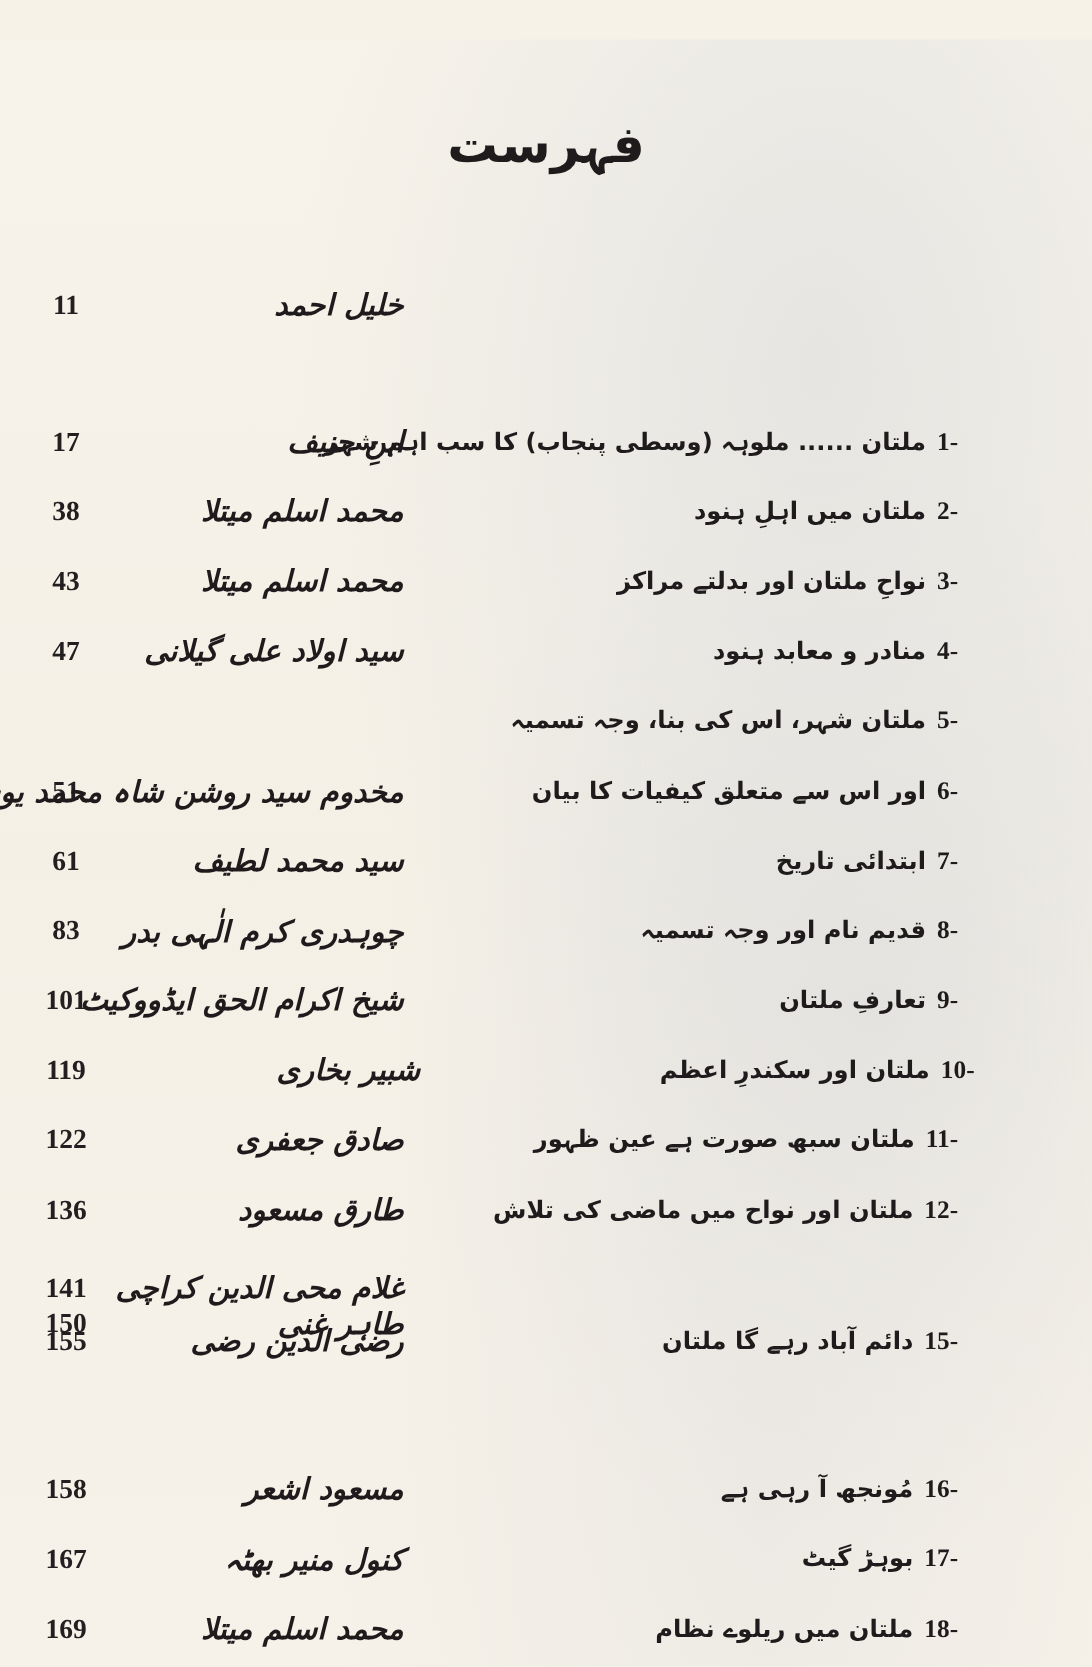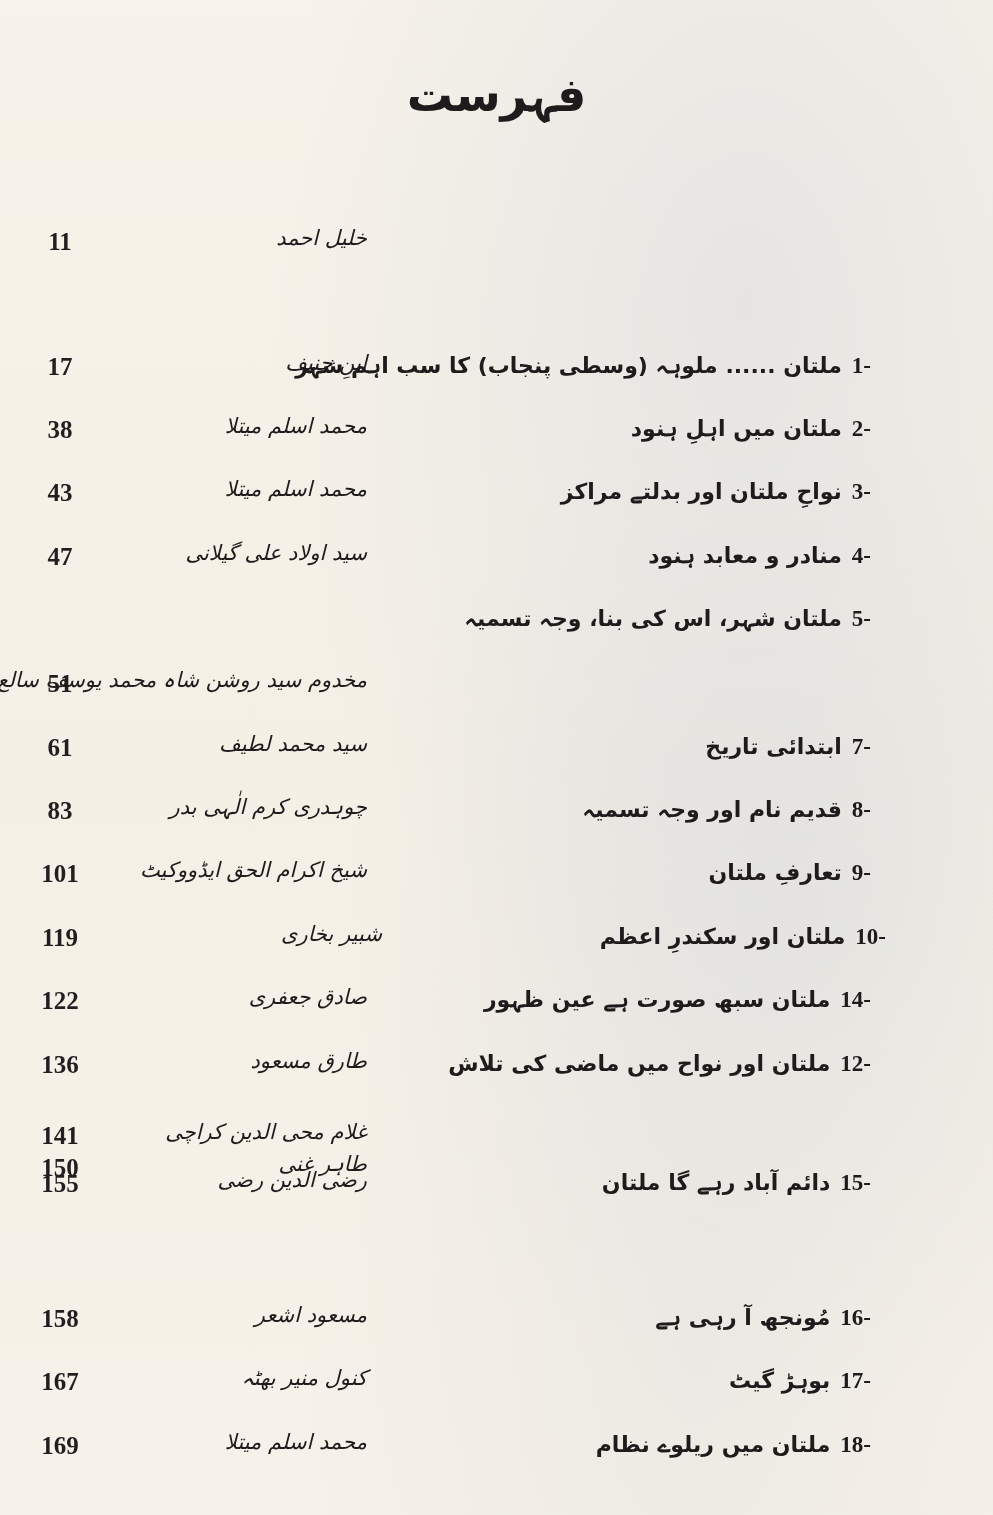--- a/index.html
+++ b/index.html
@@ -16,20 +16,21 @@
       color: #1f1b1c;
     }
     .page {
       position: absolute;
       inset: 0;
       background:
         radial-gradient(ellipse at 75% 20%, rgba(200,205,215,0.35) 0%, rgba(246,242,232,0) 45%),
         radial-gradient(ellipse at 80% 60%, rgba(205,208,215,0.30) 0%, rgba(246,242,232,0) 40%),
         radial-gradient(ellipse at 70% 90%, rgba(210,210,215,0.25) 0%, rgba(246,242,232,0) 40%),
         linear-gradient(180deg, #f7f3ea 0%, #f4f0e6 50%, #f6f2e9 100%);
+      margin-top: 36px;
     }
     .title {
       position: absolute;
       top: 68px;
       left: 0;
       width: 993px;
       text-align: center;
       font-size: 46px;
       font-weight: bold;
       direction: rtl;
@@ -51,22 +52,22 @@
       font-weight: bold;
       font-size: 25px;
       top: 6px;
       color: #231f20;
     }
     .entry .author {
       position: absolute;
       right: 540px;
       direction: rtl;
       text-align: right;
-      font-size: 21px;
-      font-weight: normal;
+      font-size: 27px;
+      font-weight: bold;
       font-style: italic;
       top: 4px;
       white-space: nowrap;
     }
     .entry .item {
       position: absolute;
       right: 36px;
       direction: rtl;
       text-align: right;
       font-size: 22px;
@@ -126,20 +127,21 @@
 
     <div class="entry" style="top:600px;">
       <span class="num"></span>
       <span class="author"></span>
       <span class="item"><span class="idx">-5</span><span>ملتان شہر، اس کی بنا، وجہ تسمیہ</span></span>
     </div>
 
     <div class="entry" style="top:664px;">
       <span class="num">51</span>
       <span class="author">مخدوم سید روشن شاہ محمد یوسف سالع</span>
+      <span class="item"><span class="idx">-6</span><span>اور اس سے متعلق کیفیات کا بیان</span></span>
     </div>
 
     <div class="entry" style="top:728px;">
       <span class="num">61</span>
       <span class="author">سید محمد لطیف</span>
       <span class="item"><span class="idx">-7</span><span>ابتدائی تاریخ</span></span>
     </div>
 
     <div class="entry" style="top:791px;">
       <span class="num">83</span>
@@ -155,21 +157,21 @@
 
     <div class="entry" style="top:918px;padding-left:15px;">
       <span class="num">119</span>
       <span class="author">شبیر بخاری</span>
       <span class="item"><span class="idx">-10</span><span>ملتان اور سکندرِ اعظم</span></span>
     </div>
 
     <div class="entry" style="top:981px;">
       <span class="num">122</span>
       <span class="author">صادق جعفری</span>
-      <span class="item"><span class="idx">-14</span><span>ملتان سبھ صورت ہے عین ظہور</span></span>
+      <span class="item"><span class="idx">-11</span><span>ملتان سبھ صورت ہے عین ظہور</span></span>
     </div>
 
     <div class="entry" style="top:1045px;">
       <span class="num">136</span>
       <span class="author">طارق مسعود</span>
       <span class="item"><span class="idx">-12</span><span>ملتان اور نواح میں ماضی کی تلاش</span></span>
     </div>
 
     <div class="entry" style="top:1116px;">
       <span class="num">141</span>

